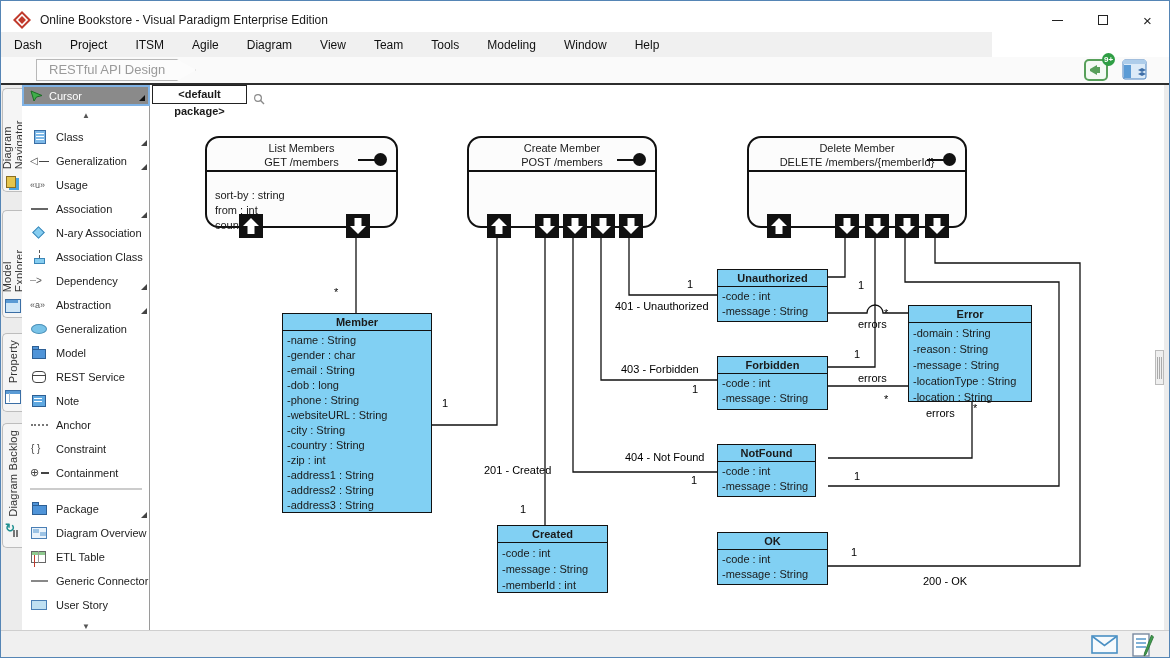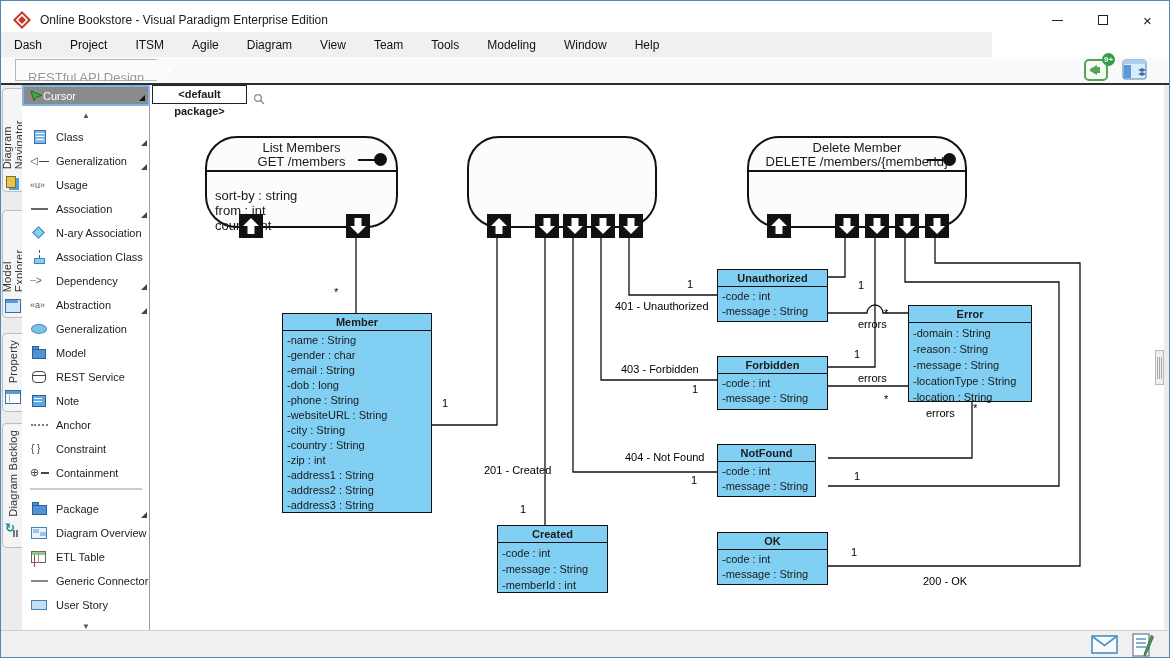--- a/index.html
+++ b/index.html
@@ -16,21 +16,21 @@
   .min-glyph{width:11px;height:1px;background:#222}
   .max-glyph{width:10px;height:10px;border:1px solid #222}
   .close-glyph{font-size:15px;line-height:15px}
 
   
   .menubar{position:absolute;left:0;top:32px;width:992px;height:25px;background:#f0f0f0;display:flex;align-items:center;padding-left:0}
   .menu-item{font-size:12px;padding:4px 14px;color:#111}
 
   
   .toolbar{position:absolute;left:0;top:57px;width:1170px;height:26px;background:#fafafa;display:flex;align-items:center}
-  .breadcrumb{margin-left:15px;height:22px;line-height:20px;padding:8px 22px 0 12px;border:1px solid #b8b8b8;color:#9a9a9a;font-size:13px;background:#fcfcfc;clip-path:polygon(0 0,88% 0,100% 50%,88% 100%,0 100%);min-width:160px}
+  .breadcrumb{margin-left:36px;height:22px;line-height:20px;padding:0 22px 0 12px;border:1px solid #b8b8b8;color:#9a9a9a;font-size:13px;background:#fcfcfc;clip-path:polygon(0 0,88% 0,100% 50%,88% 100%,0 100%);min-width:160px}
   .toolbar-right{margin-left:auto;margin-right:22px;display:flex;gap:12px;align-items:center}
   .tb-icon{position:relative;width:26px;height:24px}
   .badge{position:absolute;right:-5px;top:-5px;min-width:13px;height:13px;background:#2f9e44;border-radius:50%;color:#fff;font-size:8px;line-height:13px;text-align:center;font-weight:bold}
   .dark-divider{position:absolute;left:0;top:83px;width:1170px;height:2px;background:#2d2d2d}
 
   
   .main{position:absolute;left:0;top:85px;width:1170px;height:545px;background:#ececec}
 
   
   .tabstrip{position:absolute;left:0;top:0;width:22px;height:545px;background:#ececec}
@@ -40,21 +40,21 @@
   .diagram-navigator-icon::before{content:"";position:absolute;left:1px;top:1px;width:8px;height:10px;background:#e4c54d;border:1px solid #8a6d1f;box-shadow:3px 2px 0 #4aa3e0}
   .model-explorer-icon::before{content:"";position:absolute;left:0;top:1px;width:14px;height:12px;background:#cfe6f7;border:1px solid #3a6ea5}
   .model-explorer-icon::after{content:"";position:absolute;left:1px;top:2px;width:12px;height:3px;background:#5b9bd5}
   .property-icon::before{content:"";position:absolute;left:0;top:1px;width:14px;height:12px;border:1px solid #3a6ea5;background:linear-gradient(#5b9bd5 0 3px,#fff 3px)}
   .property-icon::after{content:"";position:absolute;left:4px;top:4px;width:1px;height:9px;background:#9bb9d4}
   .diagram-backlog-icon::before{content:"↻";position:absolute;left:0;top:-2px;font-size:12px;font-weight:bold;color:#1f8f8f}
   .diagram-backlog-icon::after{content:"";position:absolute;left:8px;top:7px;width:2px;height:7px;background:#777;box-shadow:3px 0 0 #777}
 
   
   .palette{position:absolute;left:22px;top:0;width:128px;height:545px;background:#fff;border-right:1px solid #9a9a9a}
-  .cursor-row{position:absolute;left:0;top:0;width:128px;height:21px;background:#8a8a8a;border:2px solid #7fb2e5;display:flex;align-items:center;padding-left:6px;color:#fff;font-size:11px;gap:0}
+  .cursor-row{position:absolute;left:0;top:0;width:128px;height:21px;background:#8a8a8a;border:2px solid #7fb2e5;display:flex;align-items:center;padding-left:6px;color:#fff;font-size:11px;gap:6px}
   .cursor-row .submenu-corner{border-bottom-color:#111}
   .scroll-up,.scroll-down{position:absolute;left:0;width:128px;text-align:center;color:#555;font-size:8px;line-height:10px}
   .scroll-up{top:26px}
   .scroll-down{top:537px}
   .tool-list{position:absolute;left:0;width:128px}
   .tool-list.top{top:40px}
   .tool-list.bottom{top:412px}
   .palette-sep{position:absolute;left:8px;top:403px;width:112px;height:2px;background:#ccc}
   .tool-row{position:relative;height:24px;display:flex;align-items:center;gap:6px;padding-left:8px;font-size:11px;color:#222}
   .submenu-corner{position:absolute;right:3px;bottom:3px;width:0;height:0;border-left:6px solid transparent;border-bottom:6px solid #444}
@@ -94,21 +94,21 @@
   .cursor-arrow-icon{width:13px;height:13px;flex:0 0 13px}
 
   
   .canvas{position:absolute;left:150px;top:0;width:1014px;height:545px;background:#fff;overflow:hidden}
   .pkg-tab{position:absolute;left:2px;top:0;width:95px;height:19px;border:1px solid #222;background:#fff;font-size:11px;font-weight:bold;text-align:center;line-height:17px}
   .magnifier{position:absolute;left:103px;top:8px;width:12px;height:12px}
   .wires{position:absolute;left:0;top:0}
   .wires path{stroke:#111;stroke-width:1.3;fill:none}
   .edge-label{position:absolute;font-size:11px;line-height:13px;white-space:nowrap;color:#000}
 
-  .service{position:absolute;background:#fcfcfc;border:2px solid #111;border-radius:32px;font-size:13px}
+  .service{position:absolute;background:#fcfcfc;border:2px solid #111;border-radius:14px;font-size:11px}
   .service-header{position:relative;height:34px;border-bottom:2px solid #111;text-align:center;padding-top:3px;line-height:14px}
   .resource-glyph{position:absolute;right:12px;top:21px;width:26px;height:2px;background:#111}
   .resource-glyph::after{content:"";position:absolute;right:-3px;top:-6px;width:13px;height:13px;background:#111;border-radius:50%}
   .service-body{padding:16px 8px;line-height:15px;text-align:left;list-style:none}
   .port{position:absolute;width:24px;height:24px;background:#111;top:76px}
   .port svg{display:block;width:24px;height:24px}
 
   .uml-class{position:absolute;background:#81d0f3;border:1px solid #111;font-size:11px}
   .uml-class-title{border-bottom:1px solid #111;font-weight:bold;text-align:center;padding:2px 2px 1px;line-height:13px}
   .uml-attrs{list-style:none;padding:2px 4px 1px;line-height:15px}
@@ -404,20 +404,25 @@
           </svg>
       </span>
       <span class="port" style="left:139px">
         <svg viewBox="0 0 24 24">
             <path d="M12 20 L4 12 L8.5 12 L8.5 4 L15.5 4 L15.5 12 L20 12 Z" fill="#fff"></path>
           </svg>
       </span>
     </div>
 
     <div class="service" style="left:317px;top:51px;width:190px;height:92px">
+      <div class="service-header">
+        <div>Create Member</div>
+        <div>POST /members</div>
+        <span class="resource-glyph"></span>
+      </div>
       <span class="port" style="left:18px">
         <svg viewBox="0 0 24 24">
             <path d="M12 4 L20 12 L15.5 12 L15.5 20 L8.5 20 L8.5 12 L4 12 Z" fill="#fff"></path>
           </svg>
       </span>
       <span class="port" style="left:66px">
         <svg viewBox="0 0 24 24">
             <path d="M12 20 L4 12 L8.5 12 L8.5 4 L15.5 4 L15.5 12 L20 12 Z" fill="#fff"></path>
           </svg>
       </span>

